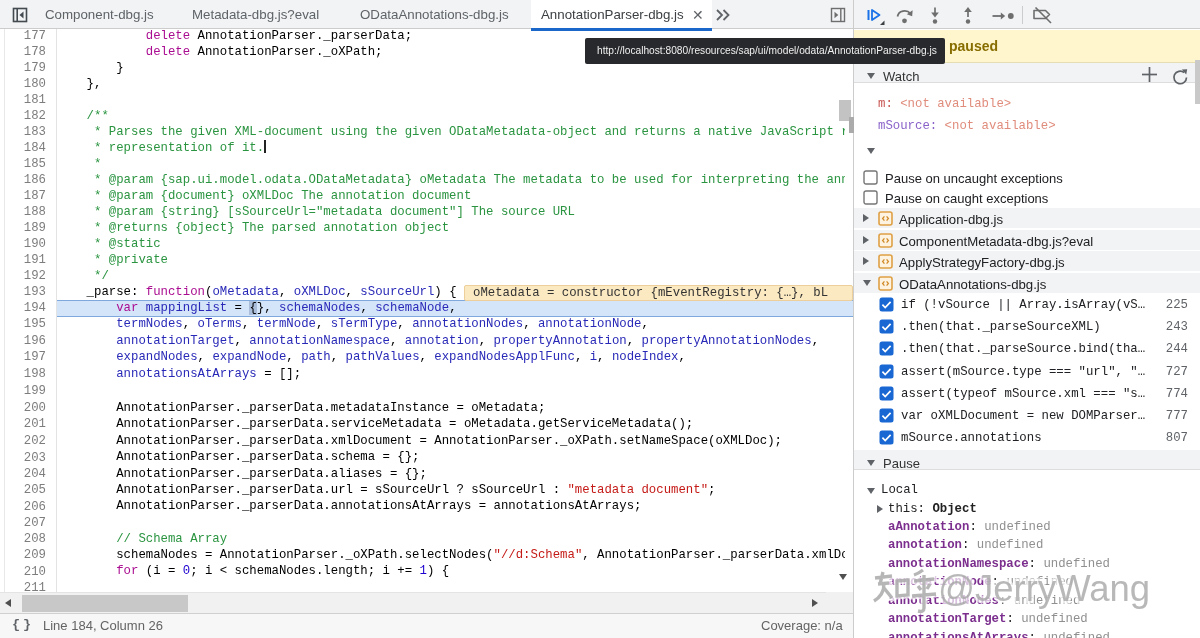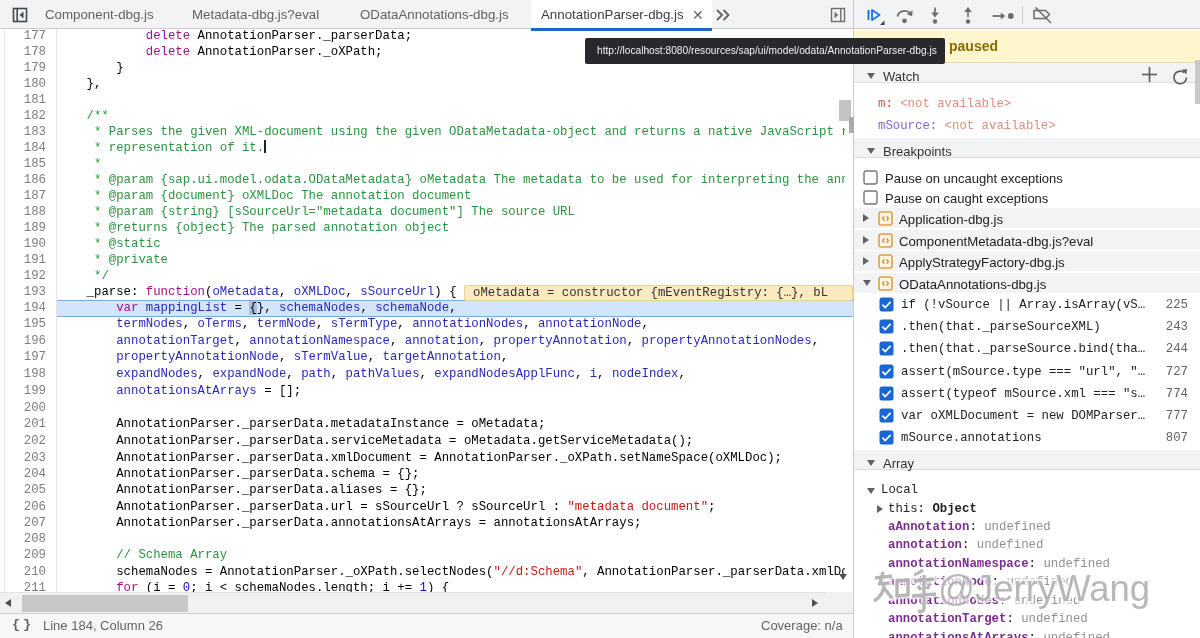--- a/index.html
+++ b/index.html
@@ -183,21 +183,20 @@
 <div><span class="cmt">     * @param {document} oXMLDoc The annotation document</span></div>
 <div><span class="cmt">     * @param {string} [sSourceUrl="metadata document"] The source URL</span></div>
 <div><span class="cmt">     * @returns {object} The parsed annotation object</span></div>
 <div><span class="cmt">     * @static</span></div>
 <div><span class="cmt">     * @private</span></div>
 <div><span class="cmt">     */</span></div>
 <div>    _parse: <span class="kw">function</span>(<span class="def">oMetadata</span>, <span class="def">oXMLDoc</span>, <span class="def">sSourceUrl</span>) {</div>
 <div>        <span class="kw">var</span> <span class="def">mappingList</span> = <span id="curtok">{</span>}, <span class="def">schemaNodes</span>, <span class="def">schemaNode</span>,</div>
 <div style="height:16.74px;">        <span class="def">termNodes</span>, <span class="def">oTerms</span>, <span class="def">termNode</span>, <span class="def">sTermType</span>, <span class="def">annotationNodes</span>, <span class="def">annotationNode</span>,</div>
 <div style="height:16.74px;">        <span class="def">annotationTarget</span>, <span class="def">annotationNamespace</span>, <span class="def">annotation</span>, <span class="def">propertyAnnotation</span>, <span class="def">propertyAnnotationNodes</span>,</div>
-<div style="height:16.74px;">        <span class="def">propertyAnnotationNode</span>, <span class="def">sTermValue</span>, <span class="def">targetAnnotation</span>,</div>
 <div style="height:16.74px;">        <span class="def">expandNodes</span>, <span class="def">expandNode</span>, <span class="def">path</span>, <span class="def">pathValues</span>, <span class="def">expandNodesApplFunc</span>, <span class="def">i</span>, <span class="def">nodeIndex</span>,</div>
 <div style="height:16.74px;">        <span class="def">annotationsAtArrays</span> = [];</div>
 <div style="height:16.74px;"></div>
 <div style="height:16.74px;">        AnnotationParser._parserData.metadataInstance = oMetadata;</div>
 <div style="height:16.74px;">        AnnotationParser._parserData.serviceMetadata = oMetadata.getServiceMetadata();</div>
 <div style="height:16.25px;">        AnnotationParser._parserData.xmlDocument = AnnotationParser._oXPath.setNameSpace(oXMLDoc);</div>
 <div style="height:16.25px;">        AnnotationParser._parserData.schema = {};</div>
 <div style="height:16.25px;">        AnnotationParser._parserData.aliases = {};</div>
 <div style="height:16.25px;">        AnnotationParser._parserData.url = sSourceUrl ? sSourceUrl : <span class="str">"metadata document"</span>;</div>
 <div style="height:16.25px;">        AnnotationParser._parserData.annotationsAtArrays = annotationsAtArrays;</div>
@@ -246,23 +245,20 @@
   </svg>
 </div>
   <div class="sbx" style="left:317px; top:39px;">
     <svg width="19" height="19" viewBox="0 0 19 19">
       <path d="M15.5 9.5 A6.3 6.3 0 1 1 13.1 4.5" fill="none" stroke="#5f6368" stroke-width="1.7"></path>
       <path d="M10.8 1.6 L16.2 1.2 L15.2 6.4 Z" fill="#5f6368"></path>
     </svg>
   </div>
   <div class="sbx wmono" style="left:24px; top:68px;"><span style="color:#c75450;">m: </span><span style="color:#e08c7c;">&lt;not available&gt;</span></div>
   <div class="sbx wmono" style="left:24px; top:90px;"><span style="color:#8a63c9;">mSource: </span><span style="color:#e08c7c;">&lt;not available&gt;</span></div>
-  <div class="sbx sechead" style="top:109px;">
-      <span>Breakpoints</span>
-    </div>
   <div class="sbx" style="left:13px; top:119px;">
       <div class="tri-d"></div>
     </div>
 
   <div class="sbx" style="left:9px; top:141px;">
     <svg width="15" height="15" viewBox="0 0 15 15">
         <rect x="1" y="1" width="13" height="13" rx="2" fill="#fff" stroke="#767676" stroke-width="1.4"></rect>
       </svg>
   </div>
   <div class="sbx fname" style="left:31px; top:142px; font-size:13px;">Pause on uncaught exceptions</div>
@@ -367,21 +363,21 @@
   <div class="sbx bpnum" style="top:379.99999999999994px;margin-left:39px;">777</div>
   <div class="sbx" style="left:25px; top:401.19999999999993px;">
       <svg width="15" height="15" viewBox="0 0 15 15">
   <rect x="0.5" y="0.5" width="14" height="14" rx="2.5" fill="#1967d2"></rect>
   <path d="M3.4 7.7 L6.2 10.5 L11.6 4.8" fill="none" stroke="#fff" stroke-width="1.7"></path>
 </svg>
     </div>
   <div class="sbx wmono" style="left:47px; top:402.19999999999993px; color:#202124;">mSource.annotations</div>
   <div class="sbx bpnum" style="top:402.19999999999993px;">807</div>
   <div class="sbx sechead" style="top:421px;">
-      <span>Array</span>
+      <span>Pause</span>
     </div>
   <div class="sbx" style="left:13px; top:431px;">
       <div class="tri-d"></div>
     </div>
   <div class="sbx" style="left:13px; top:459px;">
       <div class="tri-d"></div>
     </div>
   <div class="sbx wmono" style="left:27px; top:454px; color:#202124;">Local</div>
   <div class="sbx" style="left:23px; top:476px;">
       <div class="tri-r"></div>

